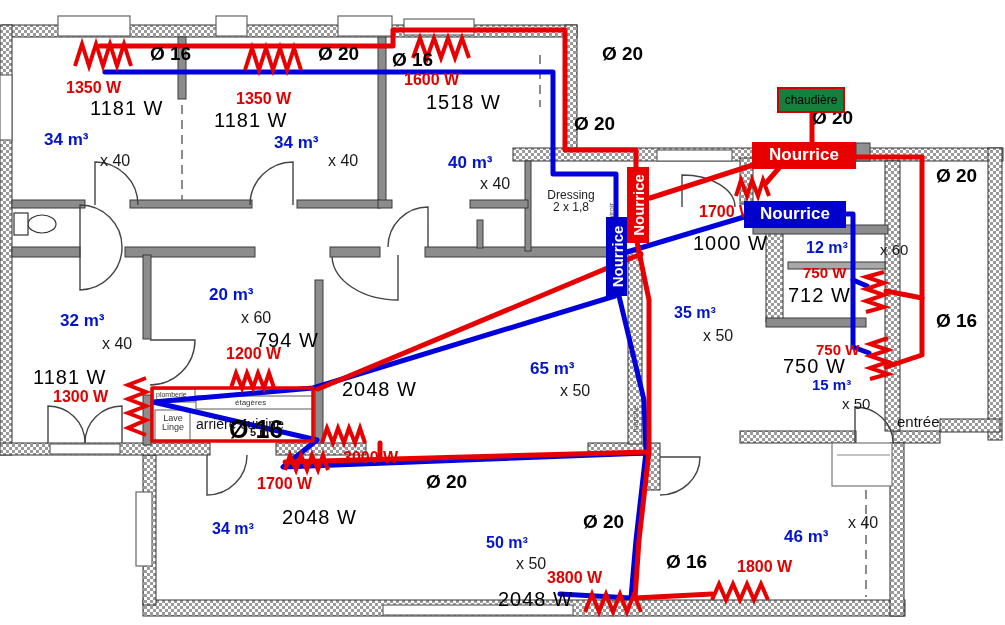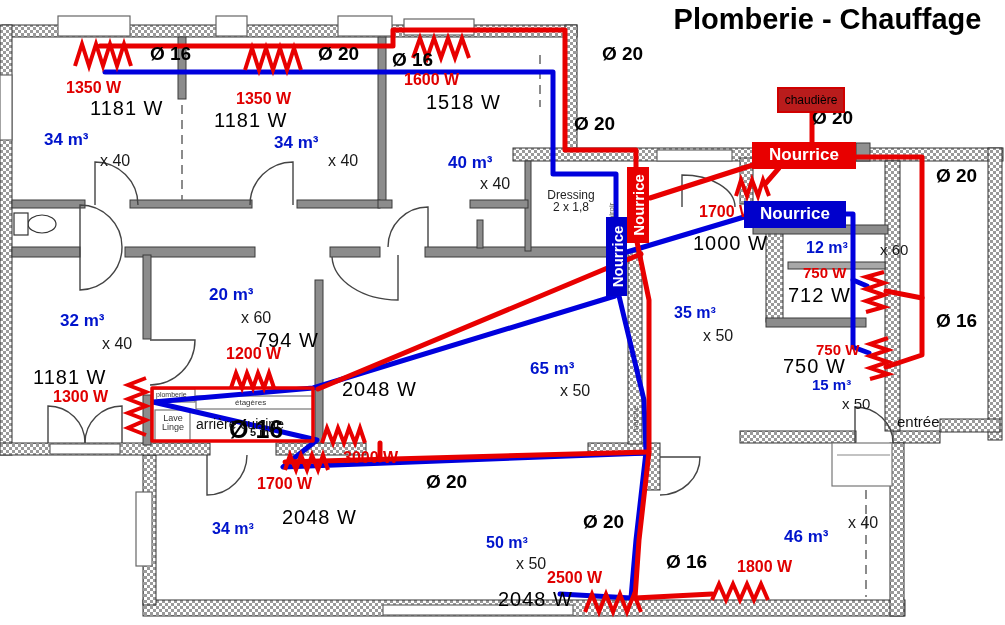--- a/index.html
+++ b/index.html
@@ -10,21 +10,21 @@
   .pw{color:#e00000;font-weight:bold;font-size:16px;}
   .loss{color:#000;font-size:20px;letter-spacing:1px;}
   .vol{color:#0014cc;font-weight:bold;font-size:17px;}
   .rate{color:#1a1a1a;font-size:16px;margin-left:24px;}
   .dia{color:#000;font-weight:bold;font-size:19px;font-style:normal;}
   .dia-big{font-size:25px;}
   .small{font-size:12px;color:#222;}
   .tiny{font-size:8px;color:#333;}
   .title{color:#000;font-weight:bold;font-size:29px;text-align:center;}
   .date{color:#000;font-weight:bold;font-size:18px;text-align:center;}
-  .boiler{position:absolute;background:#b91c1c;border:2px solid #d00000;color:#000;
+  .boiler{position:absolute;background:#15803d;border:2px solid #d00000;color:#000;
           font-size:12px;text-align:center;z-index:5;padding-top:4px;box-sizing:border-box;}
   .manifold{position:absolute;color:#fff;font-weight:bold;font-size:17px;text-align:center;
             z-index:5;box-sizing:border-box;padding-top:3px;}
   .man-red{background:#e80000;}
   .man-blue{background:#0000cc;}
   .vert{transform:rotate(-90deg);}
   .vtext{position:absolute;color:#555;font-size:8px;z-index:3;transform:rotate(-90deg);white-space:nowrap;}
   .under{z-index:2;}
 </style>
 </head>
@@ -164,21 +164,20 @@
     <polyline points="888,338 870,344 888,350 870,356 888,362 870,368 888,374 870,379"></polyline>
     <polyline points="146,378 128,385 146,392 128,399 146,406 128,413 146,420 128,428 146,435"></polyline>
     <polyline points="231,388 236,373 242,388 247,373 253,388 258,373 264,388 269,373 274,388"></polyline>
     <polyline points="322,443 327,428 333,443 338,428 344,443 349,428 355,443 360,428 365,443"></polyline>
     <polyline points="285,470 290,455 296,470 301,455 307,470 312,455 318,470 323,455 328,470"></polyline>
     <polyline points="585,612 592,594 599,612 606,594 613,612 620,594 627,612 634,594 641,612"></polyline>
     <polyline points="712,600 719,584 726,600 733,584 740,600 747,584 754,600 761,584 768,600"></polyline>
   </g>
 </svg>
 
-<div class="lbl title" style="left:650px;top:4px;width:355px;">Plomberie - Chauffage</div>
 
 <div class="boiler" style="left:777px;top:87px;width:68px;height:26px;">chaudière</div>
 <div class="manifold man-red" style="left:752px;top:142px;width:104px;height:27px;">Nourrice</div>
 <div class="manifold man-blue" style="left:744px;top:201px;width:102px;height:27px;">Nourrice</div>
 <div class="manifold man-red vert" style="left:600px;top:194px;width:76px;height:22px;font-size:15px;">Nourrice</div>
 <div class="manifold man-blue vert" style="left:577px;top:246px;width:79px;height:21px;font-size:15px;">Nourrice</div>
 
 <div class="lbl dia" style="left:150px;top:44px;">Ø 16</div>
 <div class="lbl dia" style="left:318px;top:44px;">Ø 20</div>
 <div class="lbl dia" style="left:392px;top:50px;">Ø 16</div>
@@ -249,20 +248,20 @@
 <div class="lbl vol" style="left:530px;top:360px;">65 m³</div>
 <div class="lbl rate" style="left:536px;top:383px;">x 50</div>
 <div class="vtext" style="left:607px;top:400px;width:56px;">marche</div>
 
 <div class="lbl pw" style="left:257px;top:476px;">1700 W</div>
 <div class="lbl loss" style="left:282px;top:507px;">2048 W</div>
 <div class="lbl vol" style="left:212px;top:521px;font-size:16px;">34 m³</div>
 
 <div class="lbl vol" style="left:486px;top:535px;font-size:16px;">50 m³</div>
 <div class="lbl rate" style="left:492px;top:556px;">x 50</div>
-<div class="lbl pw" style="left:547px;top:570px;">2500 W</div>
+<div class="lbl pw" style="left:547px;top:570px;">3800 W</div>
 <div class="lbl loss" style="left:498px;top:589px;">2048 W</div>
 
 <div class="lbl vol" style="left:768px;top:528px;margin-left:16px;">46 m³</div>
 <div class="lbl rate" style="left:824px;top:515px;">x 40</div>
 <div class="lbl pw" style="left:737px;top:559px;">1800 W</div>
 
 </div>
 
 </body></html>

